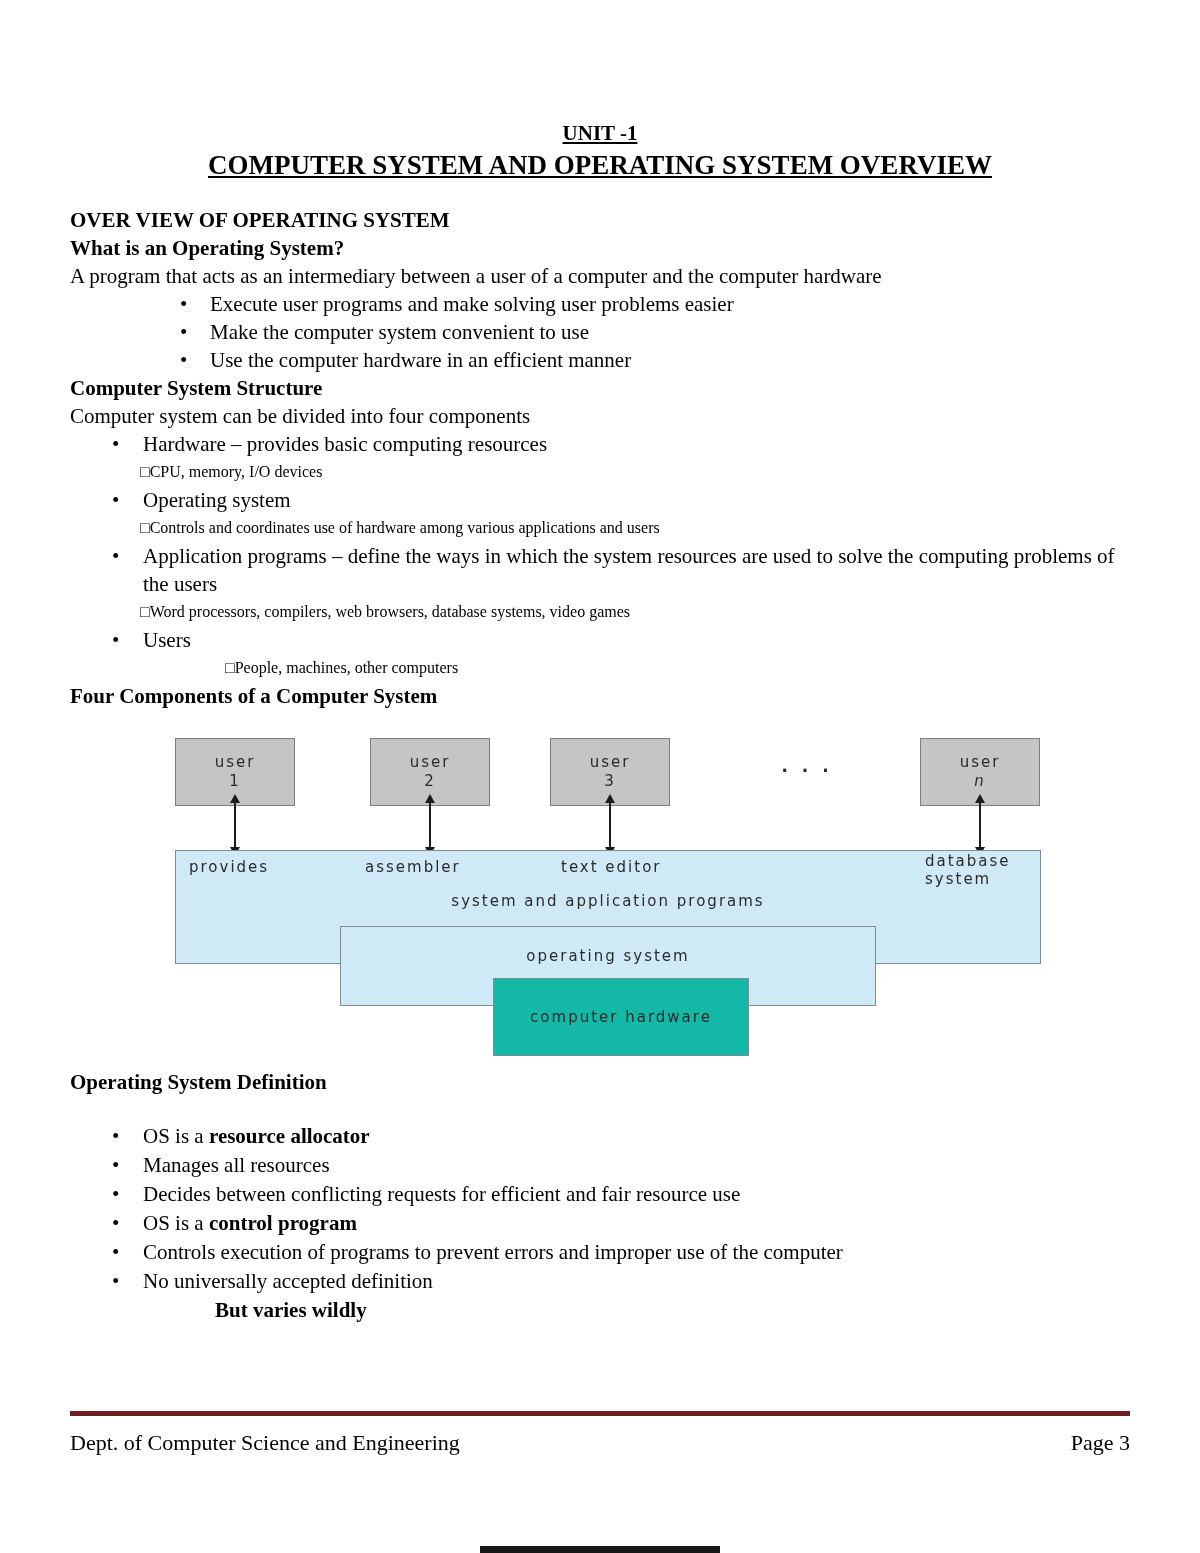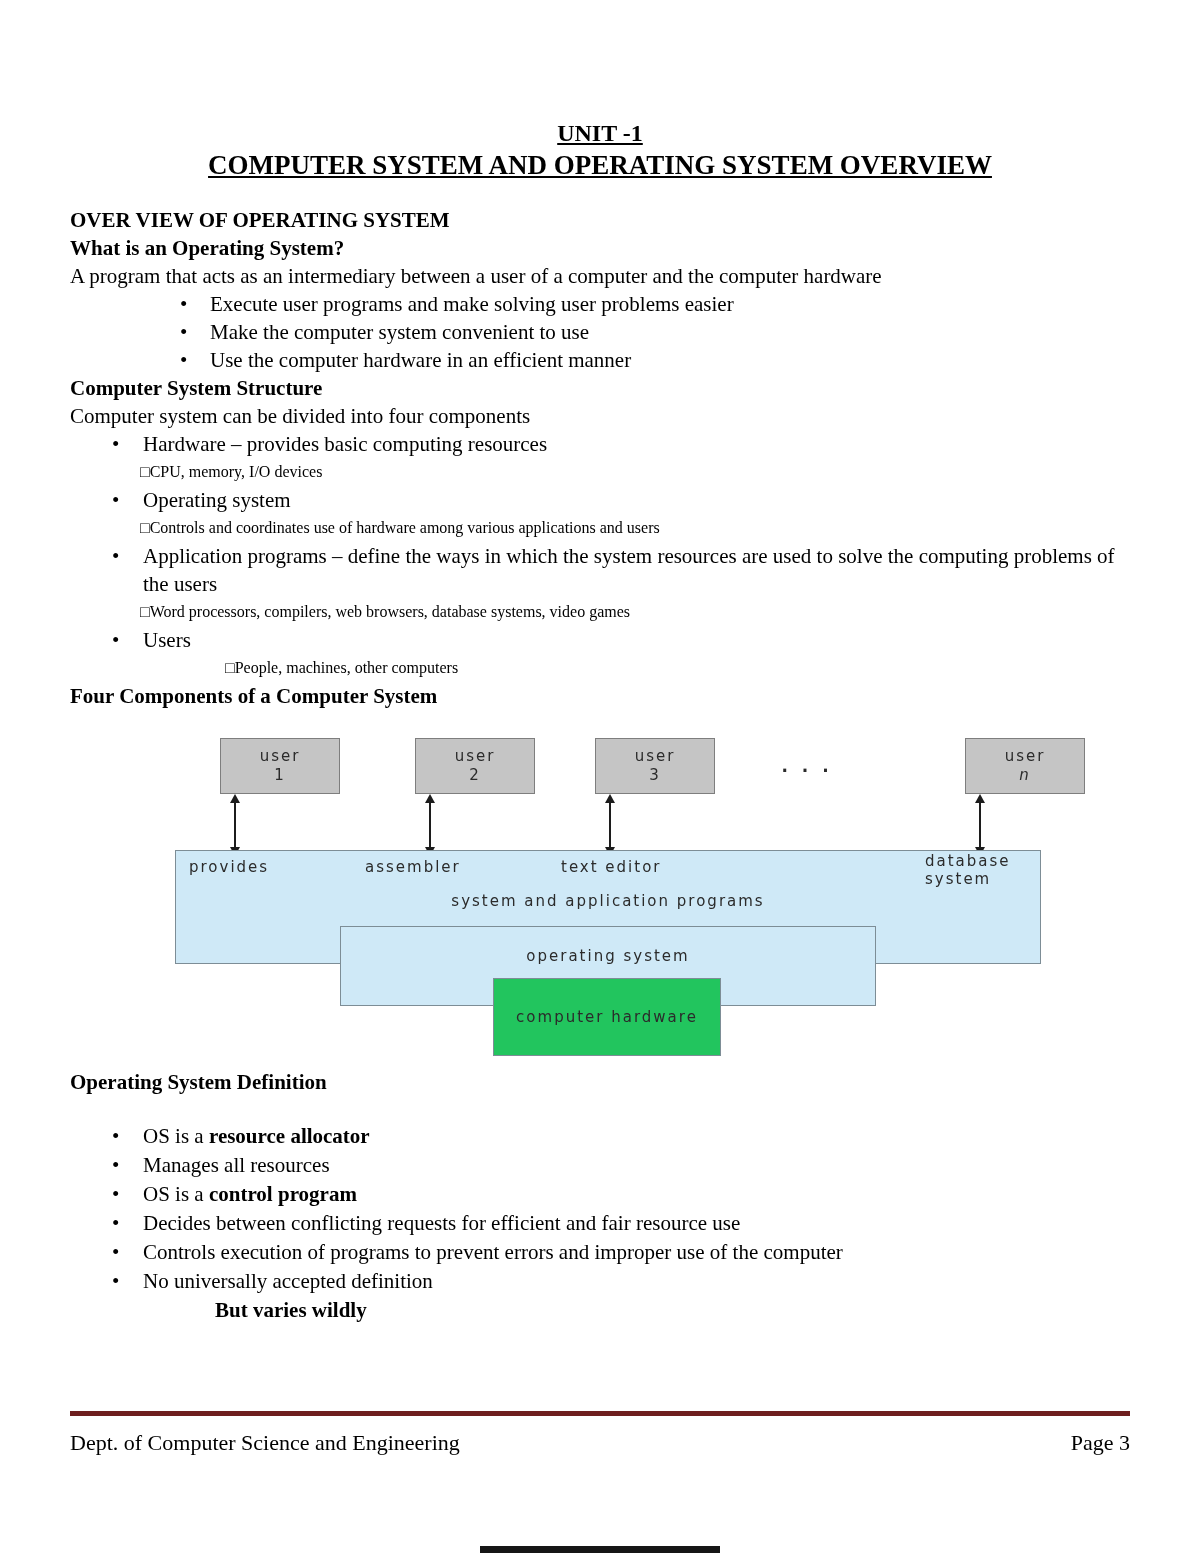--- a/index.html
+++ b/index.html
@@ -6,21 +6,21 @@
   html,body { background:#ffffff; }
   body {
     width:1200px; height:1553px;
     font-family:"Liberation Serif", serif;
     color:#000;
     position:relative;
     overflow:hidden;
   }
   .page { position:relative; width:1200px; height:1553px; padding:118px 70px 0 70px; }
 
-  .t1 { text-align:center; font-size:24px; font-weight:bold; line-height:30px; }
+  .t1 { text-align:center; font-size:21px; font-weight:bold; line-height:30px; }
   .t1 .u, .t2 .u { text-decoration:underline; }
   .t2 { text-align:center; font-size:27px; font-weight:bold; line-height:34px; margin-bottom:24px; }
 
   .line { font-size:21px; line-height:28px; }
   .b { font-weight:bold; }
 
   .li { position:relative; font-size:21px; line-height:28px; }
   .li.goal { padding-left:140px; }
   .li.goal::before { content:"\2022"; position:absolute; left:110px; }
   .li.comp { padding-left:73px; }
@@ -33,24 +33,24 @@
 
   
   .diagram {
     position:relative;
     margin:28px 0 10px 105px;
     width:880px; height:320px;
     font-family:"DejaVu Sans", sans-serif;
     color:#2b2b2b;
   }
   .user-box {
-    position:absolute; top:0; width:120px; height:56px;
+    position:absolute; top:0; width:120px; height:68px;
     background:#c5c5c5; border:1px solid #7e7e7e;
     display:flex; flex-direction:column; align-items:center; justify-content:center;
-    font-size:15px; letter-spacing:2px; line-height:19px;margin-left:45px;
+    font-size:15px; letter-spacing:2px; line-height:19px;
   }
   .user-box.u1 { left:0; }
   .user-box.u2 { left:195px; }
   .user-box.u3 { left:375px; }
   .user-box.un { left:745px; }
   .user-box.un .l2 { font-style:italic; }
 
   .dots-top { position:absolute; left:592px; top:18px; width:80px; text-align:center;
     font-size:17px; font-weight:bold; letter-spacing:4px; }
   .dots-mid { position:absolute; left:601px; top:120px; font-size:15px; font-weight:bold; letter-spacing:4px; }
@@ -59,22 +59,22 @@
   .arrow::before, .arrow::after { content:""; position:absolute; left:-4px;
     border-left:5px solid transparent; border-right:5px solid transparent; }
   .arrow::before { top:-8px; border-bottom:9px solid #1c1c1c; }
   .arrow::after  { bottom:-8px; border-top:9px solid #1c1c1c; }
   .arrow.a1 { left:59px; } .arrow.a2 { left:254px; } .arrow.a3 { left:434px; } .arrow.a4 { left:804px; }
 
   .big-box { position:absolute; left:0; top:112px; width:866px; height:114px;
     background:#cfe9f7; border:1px solid #7d8d96; z-index:1; }
   .os-box  { position:absolute; left:165px; top:188px; width:536px; height:80px;
     background:#cfe9f7; border:1px solid #7d8d96; z-index:2; }
-  .hw-box  { position:absolute; left:318px; top:240px; width:228px; height:78px;
-    background:#22c55e; border:1px solid #7d8d96; z-index:3;
+  .hw-box  { position:absolute; left:318px; top:240px; width:256px; height:78px;
+    background:#14b8a6; border:1px solid #7d8d96; z-index:3;
     display:flex; align-items:center; justify-content:center; }
 
   .dlabel { position:absolute; font-size:15px; letter-spacing:2px; z-index:4; }
   .lab-compiler  { left:14px;  top:120px; }
   .lab-assembler { left:190px; top:120px; }
   .lab-editor    { left:386px; top:120px; }
   .lab-db        { left:750px; top:114px; line-height:18px; }
   .lab-apps      { left:0; top:154px; width:866px; text-align:center; }
   .lab-os        { position:absolute; left:0; top:20px; width:100%; text-align:center;
                    font-size:15px; letter-spacing:2px; }
@@ -162,22 +162,22 @@
     <div class="hw-box">
       <div class="lab-hw">computer hardware</div>
     </div>
   </div>
 
   <div class="line b">Operating System Definition</div>
 
   <div class="defs">
     <div class="li comp def"><span>OS is a </span><span class="b">resource allocator</span></div>
     <div class="li comp def"><span>Manages all resources</span></div>
+    <div class="li comp def"><span>Decides between conflicting requests for efficient and fair resource use</span></div>
     <div class="li comp def"><span>OS is a </span><span class="b">control program</span></div>
-    <div class="li comp def"><span>Decides between conflicting requests for efficient and fair resource use</span></div>
     <div class="li comp def"><span>Controls execution of programs to prevent errors and improper use of the computer</span></div>
     <div class="li comp def"><span>No universally accepted definition</span></div>
     <div class="defsub">But varies wildly</div>
   </div>
 
   <div class="footer-rule"></div>
   <div class="footer">
     <span>Dept. of Computer Science and Engineering</span>
     <span>Page 3</span>
   </div>

